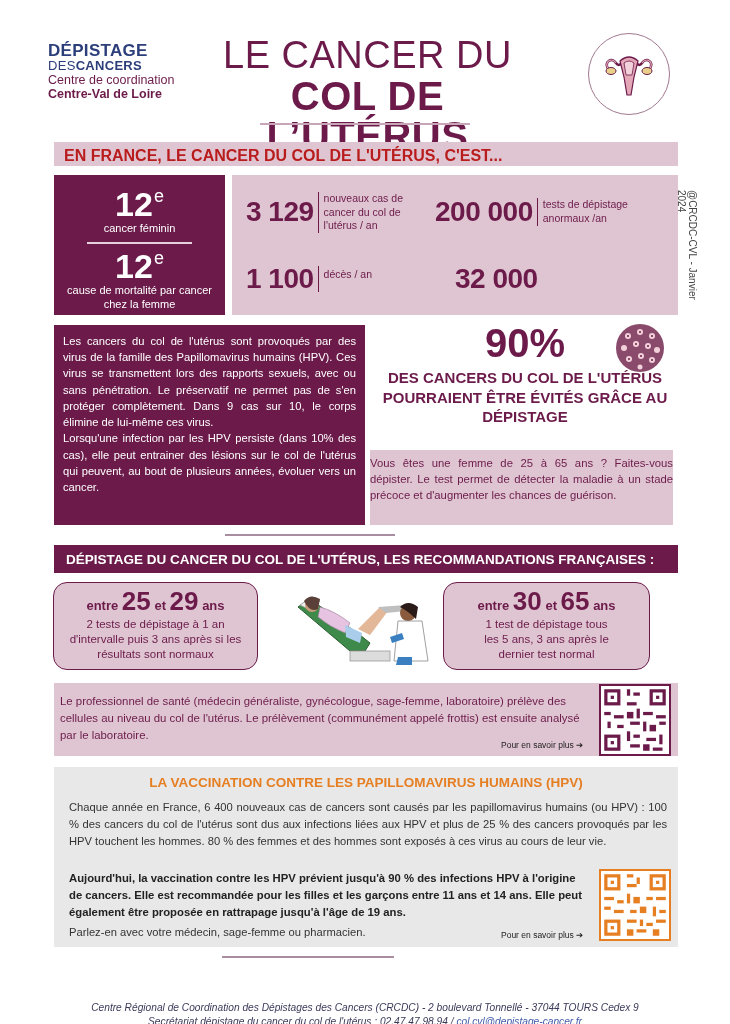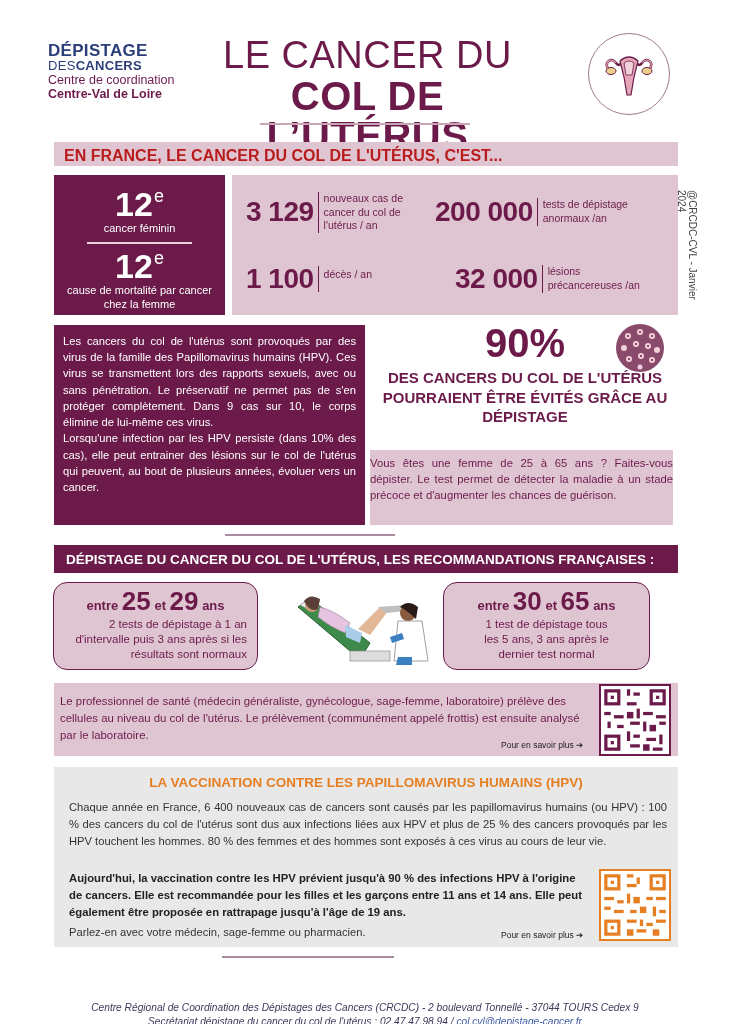--- a/index.html
+++ b/index.html
@@ -134,21 +134,20 @@
   <div class="stat" style="left:203px; top:21px;">
     <span class="num">200 000</span>
     <span class="desc" style="width:112px;">tests de dépistage anormaux /an</span>
   </div>
   <div class="stat" style="left:14px; top:88px;">
     <span class="num">1 100</span>
     <span class="desc" style="width:80px; padding-top:2px; padding-bottom:10px;">décès / an</span>
   </div>
   <div class="stat" style="left:223px; top:88px;">
     <span class="num">32 000</span>
-    <span class="desc" style="width:110px;">lésions précancereuses /an</span>
   </div>
 </div>
 
 <div class="abs side-credit">@CRCDC-CVL - Janvier 2024</div>
 
 <div class="abs hpv-box">
   <p>Les cancers du col de l'utérus sont provoqués par des virus de la famille des Papillomavirus humains (HPV). Ces virus se transmettent lors des rapports sexuels, avec ou sans pénétration. Le préservatif ne permet pas de s'en protéger complètement. Dans 9 cas sur 10, le corps élimine de lui-même ces virus.</p>
   <p>Lorsqu'une infection par les HPV persiste (dans 10% des cas), elle peut entrainer des lésions sur le col de l'utérus qui  peuvent, au bout de plusieurs années, évoluer vers un cancer.</p>
 </div>
 
@@ -190,21 +189,21 @@
 <div class="abs bar-dark">DÉPISTAGE DU CANCER DU COL DE L'UTÉRUS, LES RECOMMANDATIONS FRANÇAISES :</div>
 
 <div class="abs age-box age-left">
   <div class="age-head">
     <span>entre</span>
     <span class="n">25</span>
     <span>et</span>
     <span class="n">29</span>
     <span>ans</span>
   </div>
-  <div class="age-desc" style="padding:0 10px;text-align:right;">2 tests de dépistage à 1 an d'intervalle puis 3 ans après si les résultats sont normaux</div>
+  <div class="age-desc" style="padding:0 10px;">2 tests de dépistage à 1 an d'intervalle puis 3 ans après si les résultats sont normaux</div>
 </div>
 
 <svg class="abs exam-illus" viewBox="0 0 150 88">
   <path d="M8 22 L20 14 L70 50 L80 58 L75 66 L60 66 Z" fill="#3e8a4a" stroke="#2b5e33" stroke-width="1"></path>
   <path d="M10 20 L22 12 L30 16 L18 24 Z" fill="#f0f0f0" stroke="#999" stroke-width="0.8"></path>
   <rect x="60" y="66" width="40" height="10" fill="#dcdcdc" stroke="#999" stroke-width="0.8"></rect>
   <circle cx="22" cy="20" r="7" fill="#c79a7a"></circle>
   <path d="M14 16 Q20 8 30 14 L28 24 Q20 28 14 16 Z" fill="#5a4038"></path>
   <path d="M30 22 Q45 26 60 38 L55 48 Q40 42 28 32 Z" fill="#e6c3e0" stroke="#9a7a95" stroke-width="0.6"></path>
   <path d="M55 40 L72 48 L70 58 L56 52 Z" fill="#a9cdea"></path>

